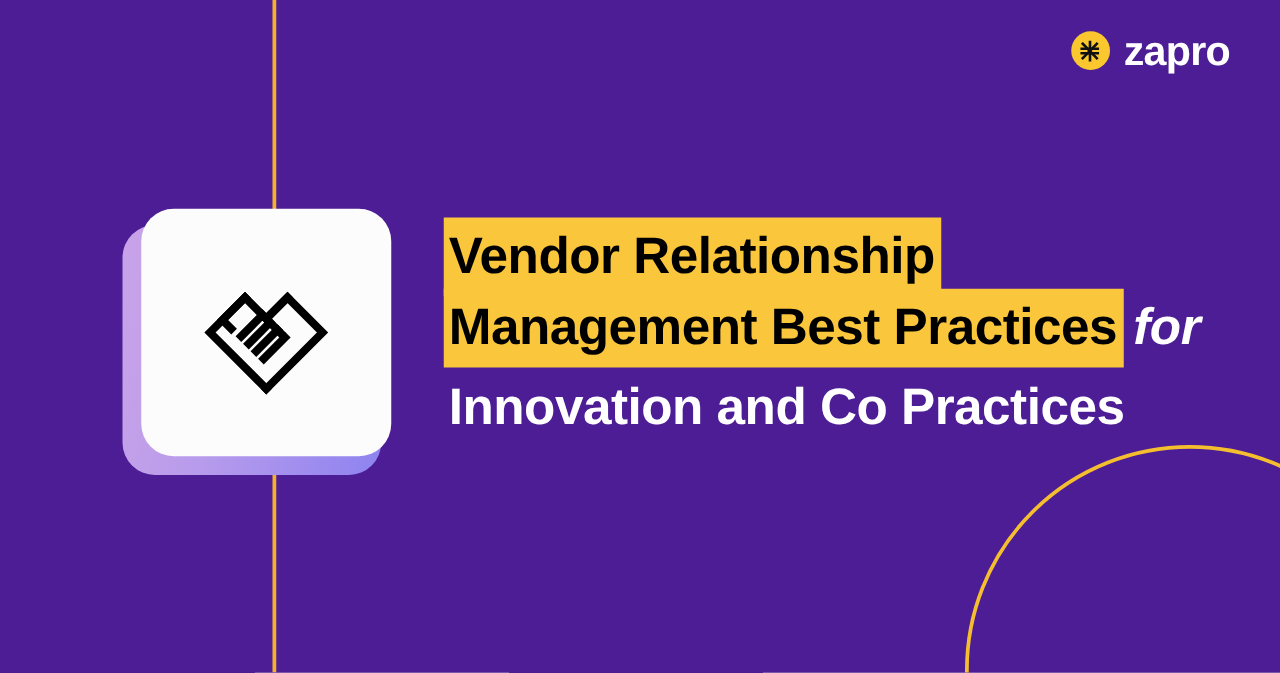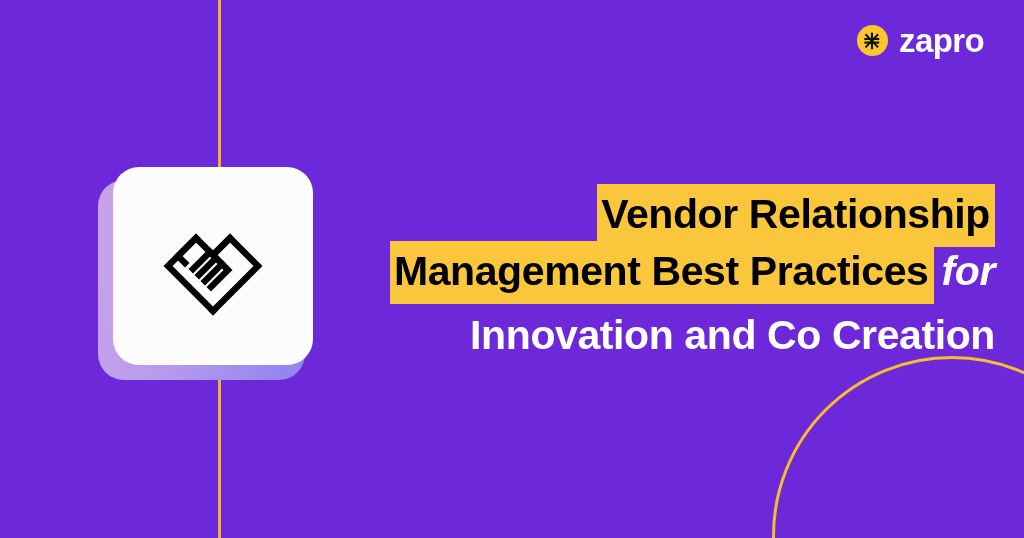--- a/index.html
+++ b/index.html
@@ -10,21 +10,21 @@
     width: 1024px;
     height: 538px;
     overflow: hidden;
     font-family: "Liberation Sans", sans-serif;
   }
 
   #banner {
     position: relative;
     width: 1024px;
     height: 538px;
-    background: #6d28d9;
+    background: #4c1d95;
     overflow: hidden;
   }
 
   
   .vrule {
     position: absolute;
     left: 218px;
     top: 0;
     width: 3px;
     height: 538px;
@@ -98,23 +98,22 @@
     display: flex;
     align-items: center;
     justify-content: center;
   }
   .card-front svg { display: block; }
 
   
   .headline {
     position: absolute;
     left: 355px;
-    top: 194px;
+    top: 184px;
     width: 640px;
-    text-align: right;
   }
   .hl-line {
     font-size: 41px;
     font-weight: bold;
     line-height: 1;
     letter-spacing: -0.4px;
     white-space: nowrap;
     margin-bottom: 16px;
     color: #FFFFFF;
   }
@@ -183,16 +182,16 @@
     </div>
   </div>
 
   <div class="headline">
     <div class="hl-line">
       <span class="mark">Vendor Relationship</span>
     </div>
     <div class="hl-line">
       <span class="mark">Management Best Practices</span><span class="plain">for</span>
     </div>
-    <div class="hl-line plain-line">Innovation and Co Creation</div>
+    <div class="hl-line plain-line">Innovation and Co Practices</div>
   </div>
 
 </div>
 
 </body></html>

